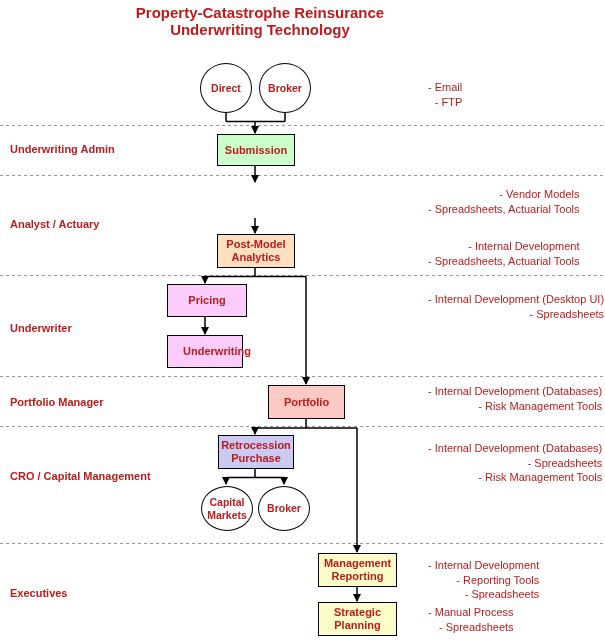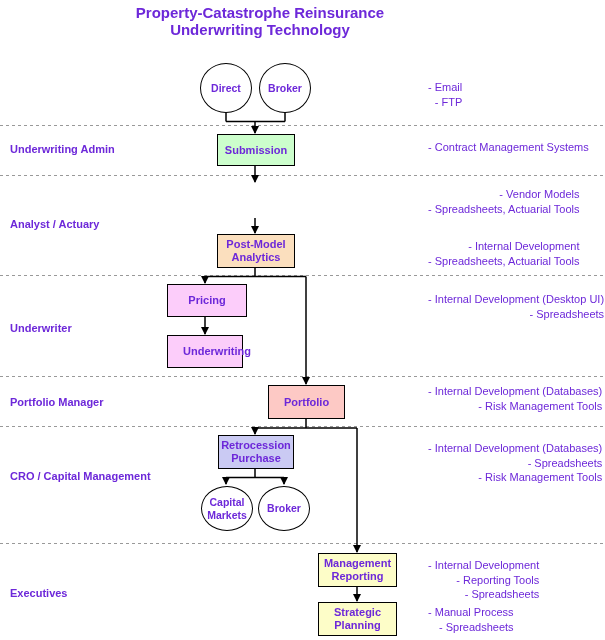--- a/index.html
+++ b/index.html
@@ -1,18 +1,18 @@
 <!DOCTYPE html>
 <html><head>
 <meta charset="utf-8">
 <style>
   html,body{margin:0;padding:0;background:#fff;}
   .canvas{
     position:relative;width:605px;height:640px;background:#fff;overflow:hidden;
-    font-family:"Liberation Sans",sans-serif;color:#6d28d9;
+    font-family:"Liberation Sans",sans-serif;color:#b91c1c;
   }
   .wires{position:absolute;left:0;top:0;width:605px;height:640px;}
   .title{
     position:absolute;left:0;top:4px;width:520px;text-align:center;
     font-size:15px;font-weight:bold;line-height:17px;
   }
   .lane-label{
     position:absolute;font-size:11px;font-weight:bold;white-space:nowrap;
   }
   .node{
@@ -97,23 +97,20 @@
 
   <div class="node box" style="left: 318px; top: 553px; width: 79px; height: 34px; background-color: rgb(253, 253, 200);">Management
 Reporting</div>
   <div class="node box" style="left: 318px; top: 602px; width: 79px; height: 34px; background-color: rgb(253, 253, 200);">Strategic
 Planning</div>
 
   <div class="ann" style="left:428px;top:80px">
     <div>- Email</div>
     <div>- FTP</div>
   </div>
-  <div class="ann" style="left:428px;top:140px">
-    <div>- Contract Management Systems</div>
-  </div>
   <div class="ann" style="left:428px;top:187px">
     <div>- Vendor Models</div>
     <div>- Spreadsheets, Actuarial Tools</div>
   </div>
   <div class="ann" style="left:428px;top:239px">
     <div>- Internal Development</div>
     <div>- Spreadsheets, Actuarial Tools</div>
   </div>
   <div class="ann" style="left:428px;top:292px">
     <div>- Internal Development (Desktop UI)</div>

